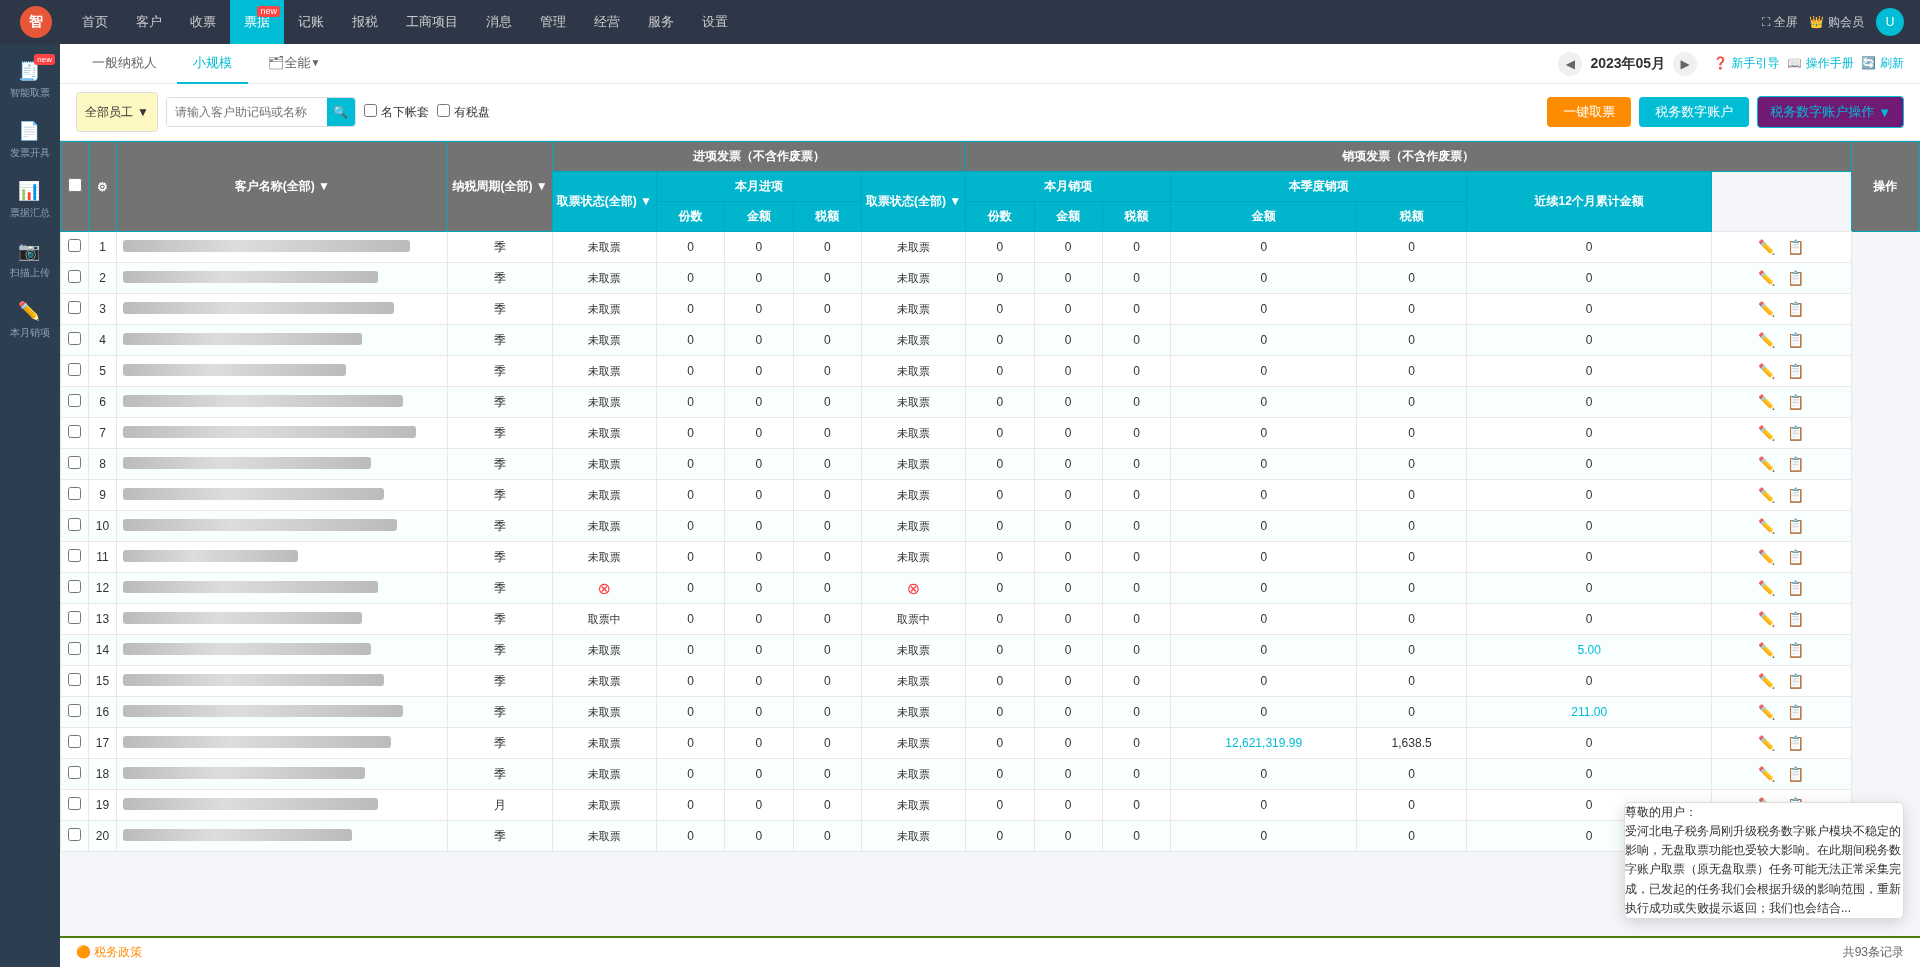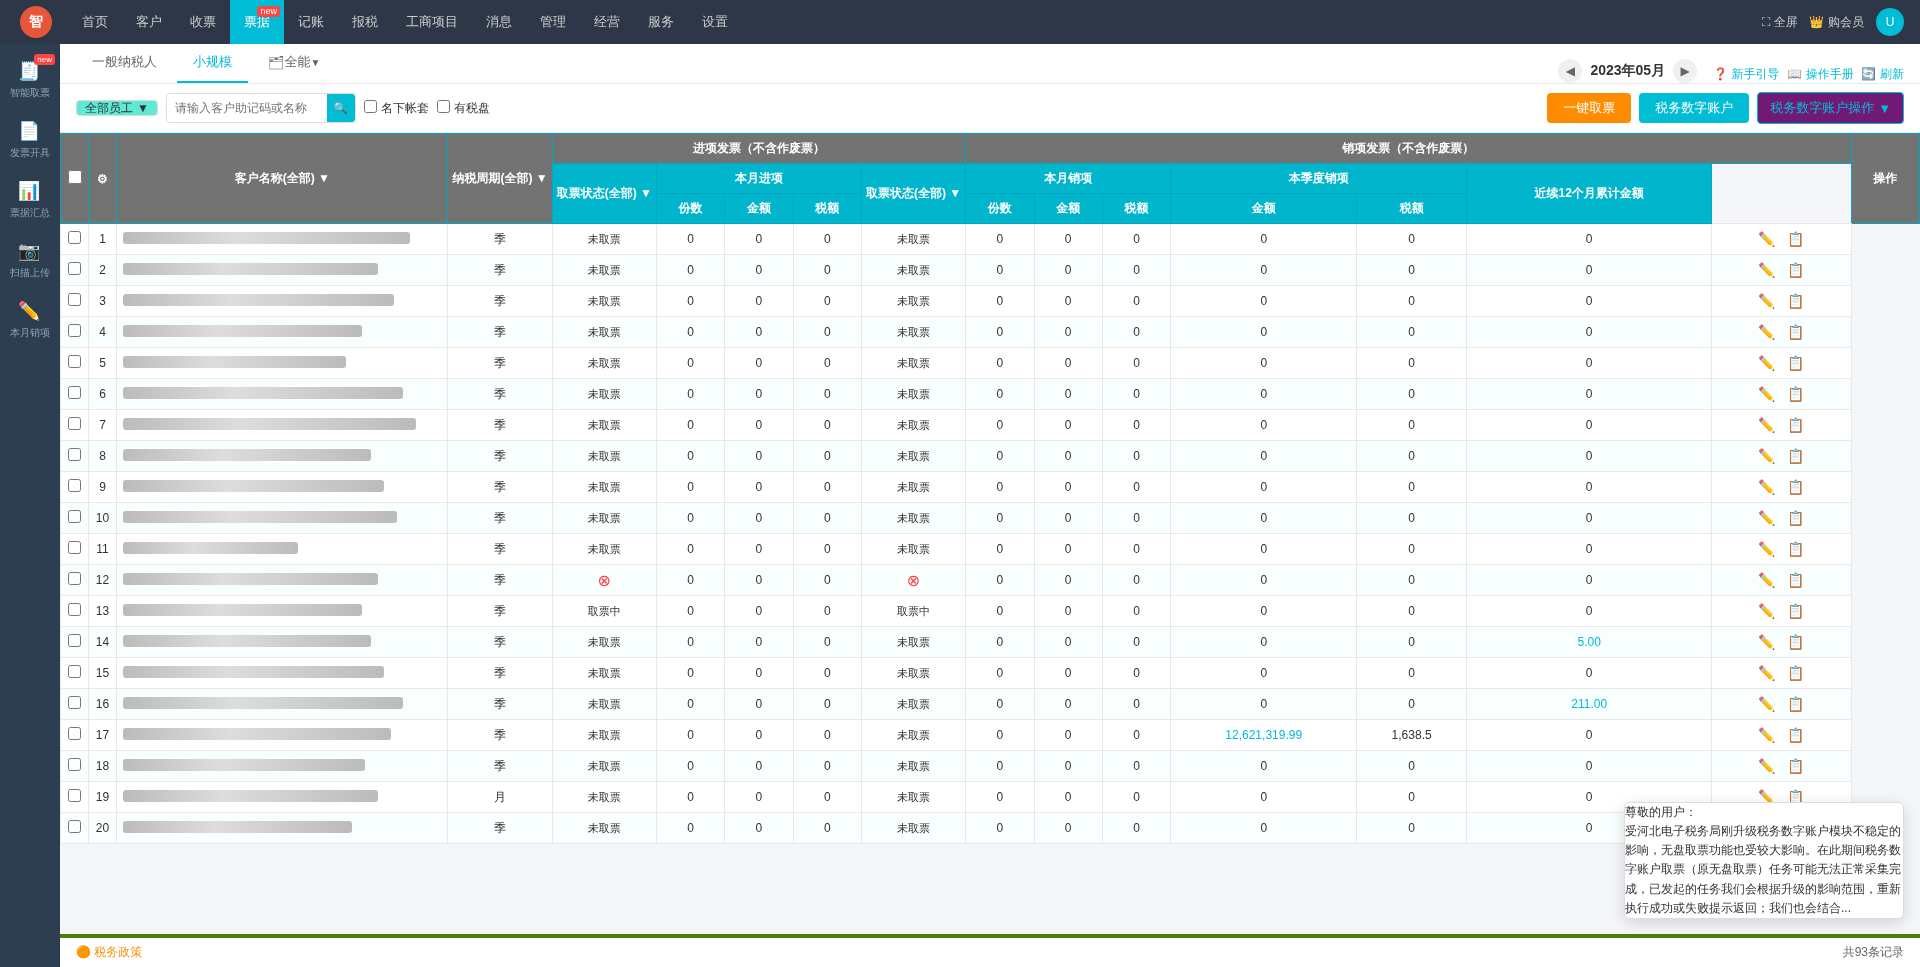--- a/index.html
+++ b/index.html
@@ -23,31 +23,31 @@
     .sidebar { width: 60px; background: #2c3e50; display: flex; flex-direction: column; align-items: center; padding-top: 8px; gap: 4px; }
     .sidebar-item { width: 54px; display: flex; flex-direction: column; align-items: center; padding: 8px 4px; cursor: pointer; color: #8ea3b5; font-size: 10px; gap: 4px; border-radius: 4px; }
     .sidebar-icon { font-size: 18px; }
     .sidebar-item .new-badge-side { background: #ff4444; color: #fff; font-size: 8px; padding: 1px 3px; border-radius: 3px; position: absolute; top: 2px; right: 2px; }
     .sidebar-item-wrap { position: relative; }
 
     
     .main-content { flex: 1; display: flex; flex-direction: column; overflow: hidden; background: #f5f6fa; }
 
     
-    .sub-nav { background: #fff; padding: 0 16px; display: flex; align-items: flex-end; border-bottom: 1px solid #e8e8e8; height: 40px; gap: 4px; }
+    .sub-nav { background: #fff; padding: 0 16px; display: flex; align-items: center; border-bottom: 1px solid #e8e8e8; height: 40px; gap: 4px; }
     .sub-nav-item { padding: 0 16px; height: 40px; display: flex; align-items: center; cursor: pointer; font-size: 13px; color: #666; border-bottom: 2px solid transparent; }
     .sub-nav-item.active { color: #00bcd4; border-bottom: 2px solid #00bcd4; font-weight: 500; }
 
     
     .period-nav { margin-left: auto; display: flex; align-items: center; gap: 8px; }
     .period-arrow { width: 24px; height: 24px; background: #f0f0f0; border-radius: 50%; display: flex; align-items: center; justify-content: center; cursor: pointer; color: #666; }
 
     
     .toolbar { background: #fff; padding: 8px 16px; display: flex; align-items: center; gap: 8px; border-bottom: 1px solid #e8e8e8; }
-    .select-box { display: flex; align-items: center; gap: 4px; border: 1px solid #ddd; border-radius: 4px; padding: 4px 8px; background: #5eead4; cursor: pointer; font-size: 12px; height: 16px; }
+    .select-box { display: flex; align-items: center; gap: 4px; border: 1px solid #ddd; border-radius: 4px; padding: 4px 8px; background: #fef9c3; cursor: pointer; font-size: 12px; height: 40px; }
     .search-input { border: 1px solid #ddd; border-radius: 4px; padding: 12px 8px; font-size: 12px; height: 30px; width: 160px; }
     .search-btn { background: #00bcd4; color: #fff; border: none; border-radius: 0 4px 4px 0; height: 30px; width: 28px; cursor: pointer; font-size: 12px; }
     .checkbox-label { display: flex; align-items: flex-start; gap: 4px; font-size: 12px; cursor: pointer; }
     .btn-orange { background: #ff8c00; color: #fff; border: none; border-radius: 4px; padding: 6px 16px; font-size: 13px; cursor: pointer; margin-left: auto; }
     .btn-teal { background: #00bcd4; color: #fff; border: none; border-radius: 4px; padding: 6px 16px; font-size: 13px; cursor: pointer; }
     .btn-outline { border: 1px solid #00bcd4; color: #00bcd4; background: #701a75; border-radius: 4px; padding: 6px 12px; font-size: 13px; cursor: pointer; display: flex; align-items: center; gap: 4px; }
 
     
     .table-wrap { flex: 1; overflow: auto; }
     table { width: 100%; border-collapse: collapse; font-size: 12px; }
@@ -65,21 +65,21 @@
     .notification-popup {
       position: fixed; right: 16px; bottom: 48px; width: 280px;
       background: #fff; border: 1px solid #ddd; border-radius: 6px;
       box-shadow: 0 4px 16px rgba(0,0,0,0.15); z-index: 100; overflow: hidden;
     }
     .notif-header { background: #00bcd4; color: #fff; padding: 8px 12px; display: flex; align-items: center; justify-content: space-between; font-size: 13px; font-weight: bold; }
     .notif-body { font-size: 12px; line-height: 1.6; color: #333; max-height: 200px; overflow: auto; }
     .notif-close { cursor: pointer; font-size: 16px; }
 
     
-    .bottom-bar { background: #fff; border-top: 4px solid #4d7c0f; padding: 6px 16px; display: flex; align-items: center; justify-content: space-between; font-size: 12px; color: #666; }
+    .bottom-bar { background: #fff; border-top: 2px solid #4d7c0f; padding: 6px 16px; display: flex; align-items: center; justify-content: space-between; font-size: 12px; color: #666; }
     .tax-policy-link { color: #ff8c00; cursor: pointer; font-size: 12px; }
 
     
     .sub-nav-right { display: flex; align-items: center; gap: 8px; font-size: 12px; color: #666; margin-left: 12px; }
     .sub-nav-right span { cursor: pointer; color: #00bcd4; }
 
     .icon-btn { background: none; border: none; cursor: pointer; color: #666; font-size: 14px; padding: 2px 4px; }
 
     .header-checkbox { width: 14px; height: 14px; }
     

